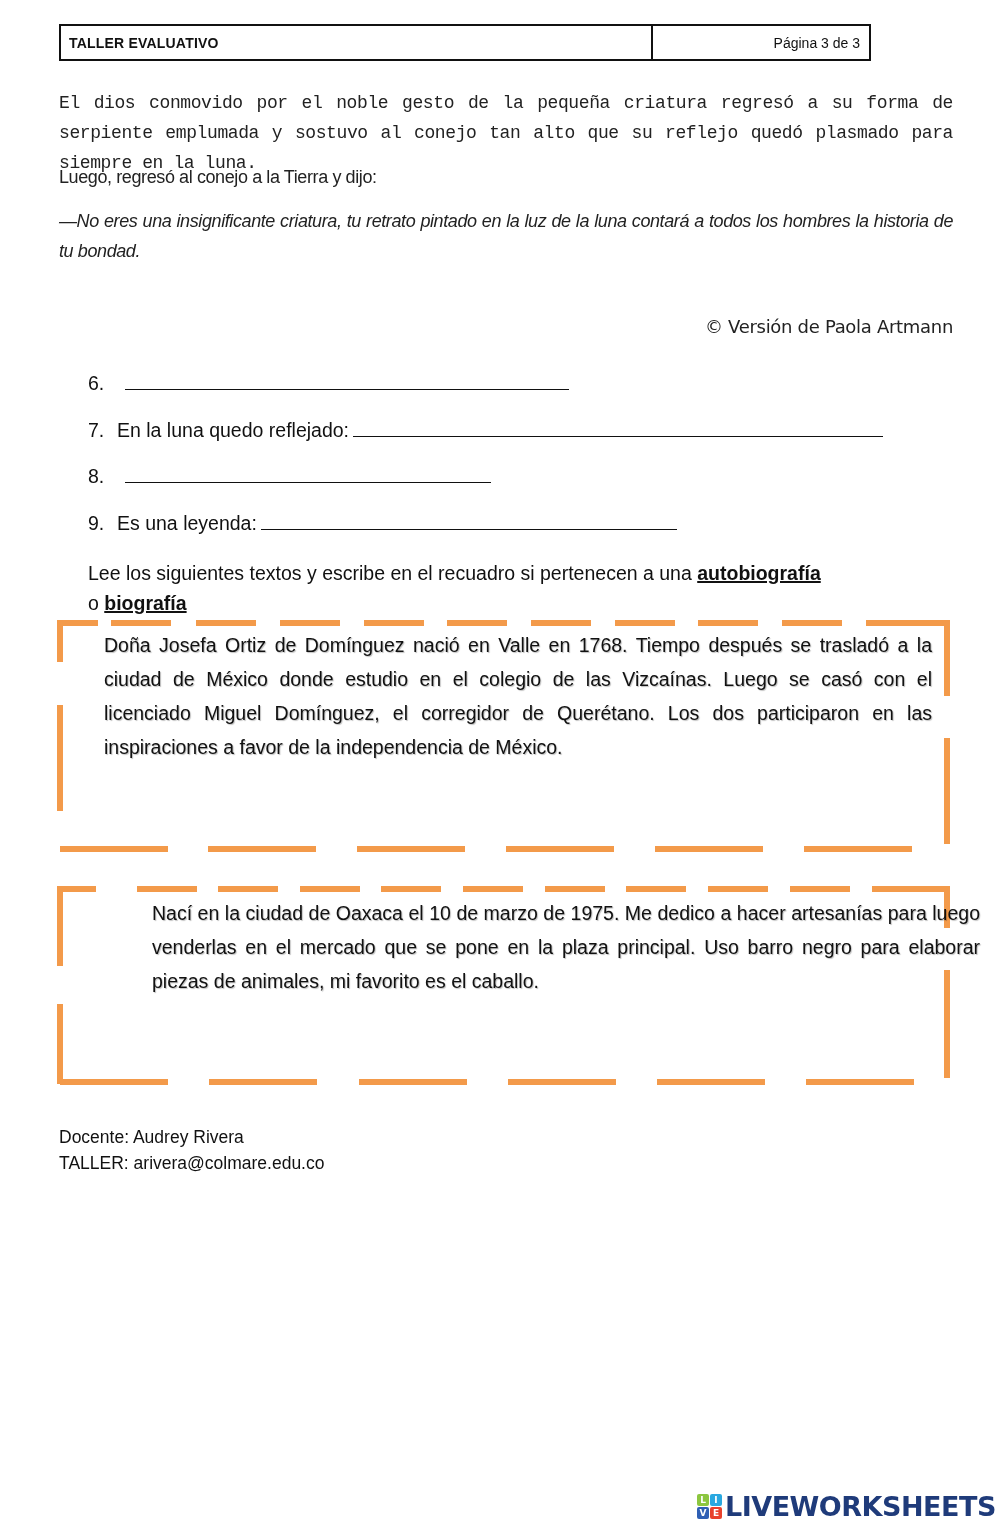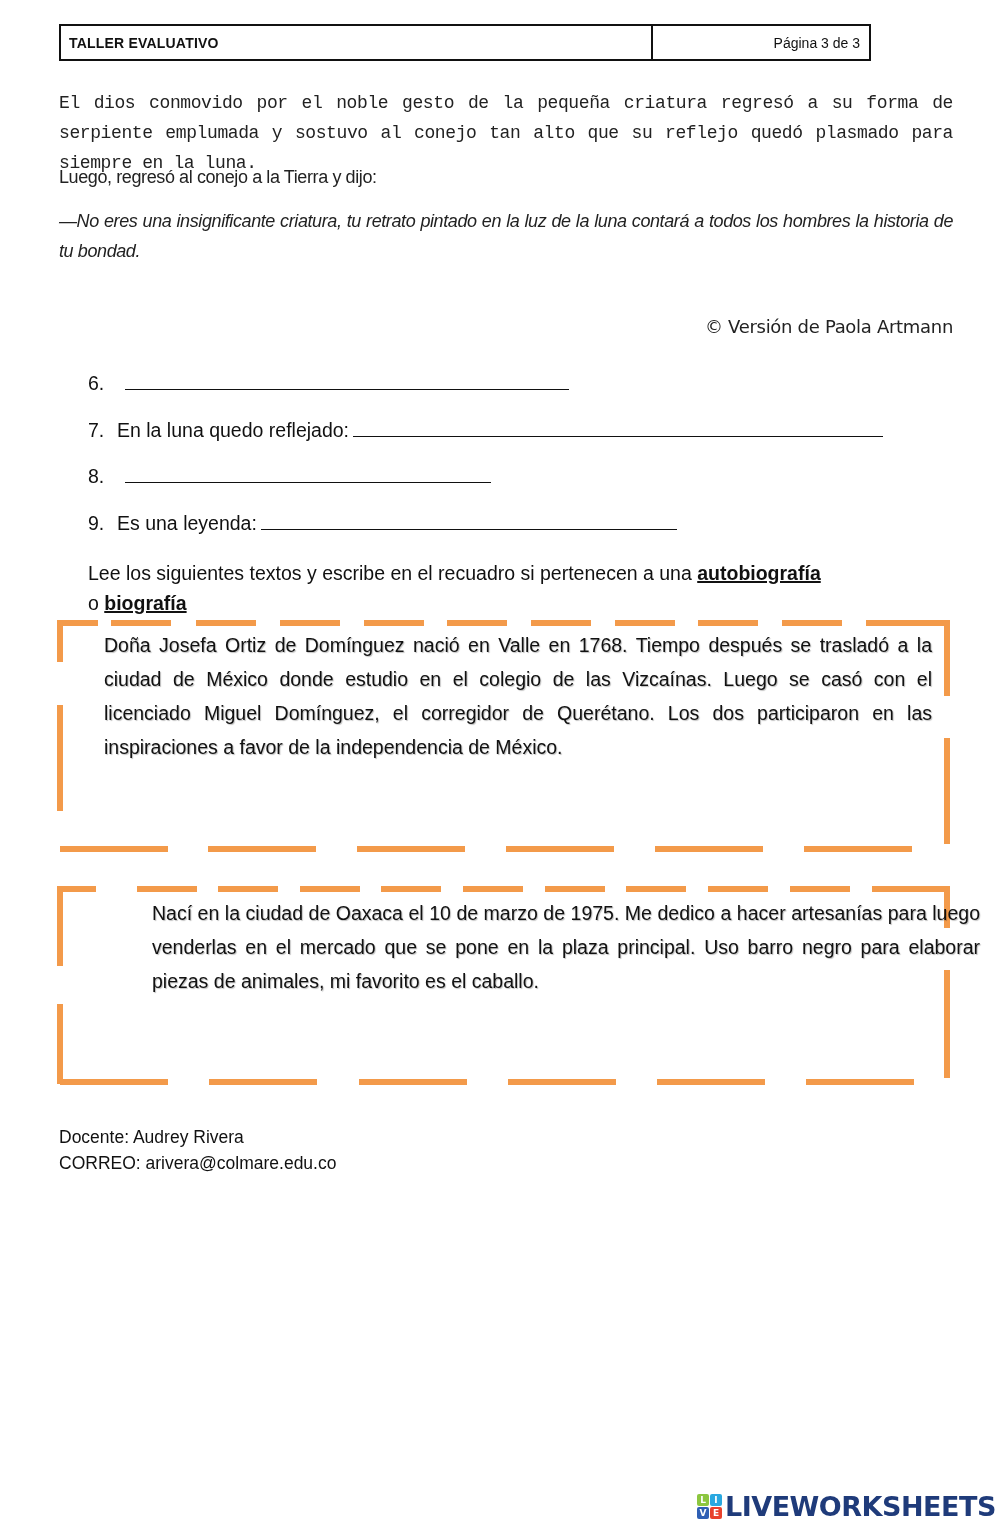--- a/index.html
+++ b/index.html
@@ -134,21 +134,21 @@
   <div class="dash-h" style="left:209px;top:1079px;width:108px;"></div>
   <div class="dash-h" style="left:359px;top:1079px;width:108px;"></div>
   <div class="dash-h" style="left:508px;top:1079px;width:108px;"></div>
   <div class="dash-h" style="left:657px;top:1079px;width:108px;"></div>
   <div class="dash-h" style="left:806px;top:1079px;width:108px;"></div>
   <div class="box-text" style="left:106px;top:896px;width:828px;margin-left:46px;">Nací en la ciudad de Oaxaca el 10 de marzo de 1975. Me dedico a hacer artesanías para luego venderlas en el mercado que se pone en la plaza principal. Uso barro negro para elaborar piezas de animales, mi favorito es el caballo.</div>
 </div>
 
 <div class="footer">
   <div><b>Docente:</b><span> Audrey Rivera</span></div>
-  <div><b>CORREO:</b><span> arivera@colmare.edu.co</span></div>
+  <div><b>TALLER:</b><span> arivera@colmare.edu.co</span></div>
 </div>
 
 <div class="logo">
   <div class="logo-grid">
     <span style="background:#8cc63f">L</span>
     <span style="background:#29a8e0">I</span>
     <span style="background:#2e5fb4">V</span>
     <span style="background:#e8412c">E</span>
   </div>
   <span class="logo-text">LIVEWORKSHEETS</span>

